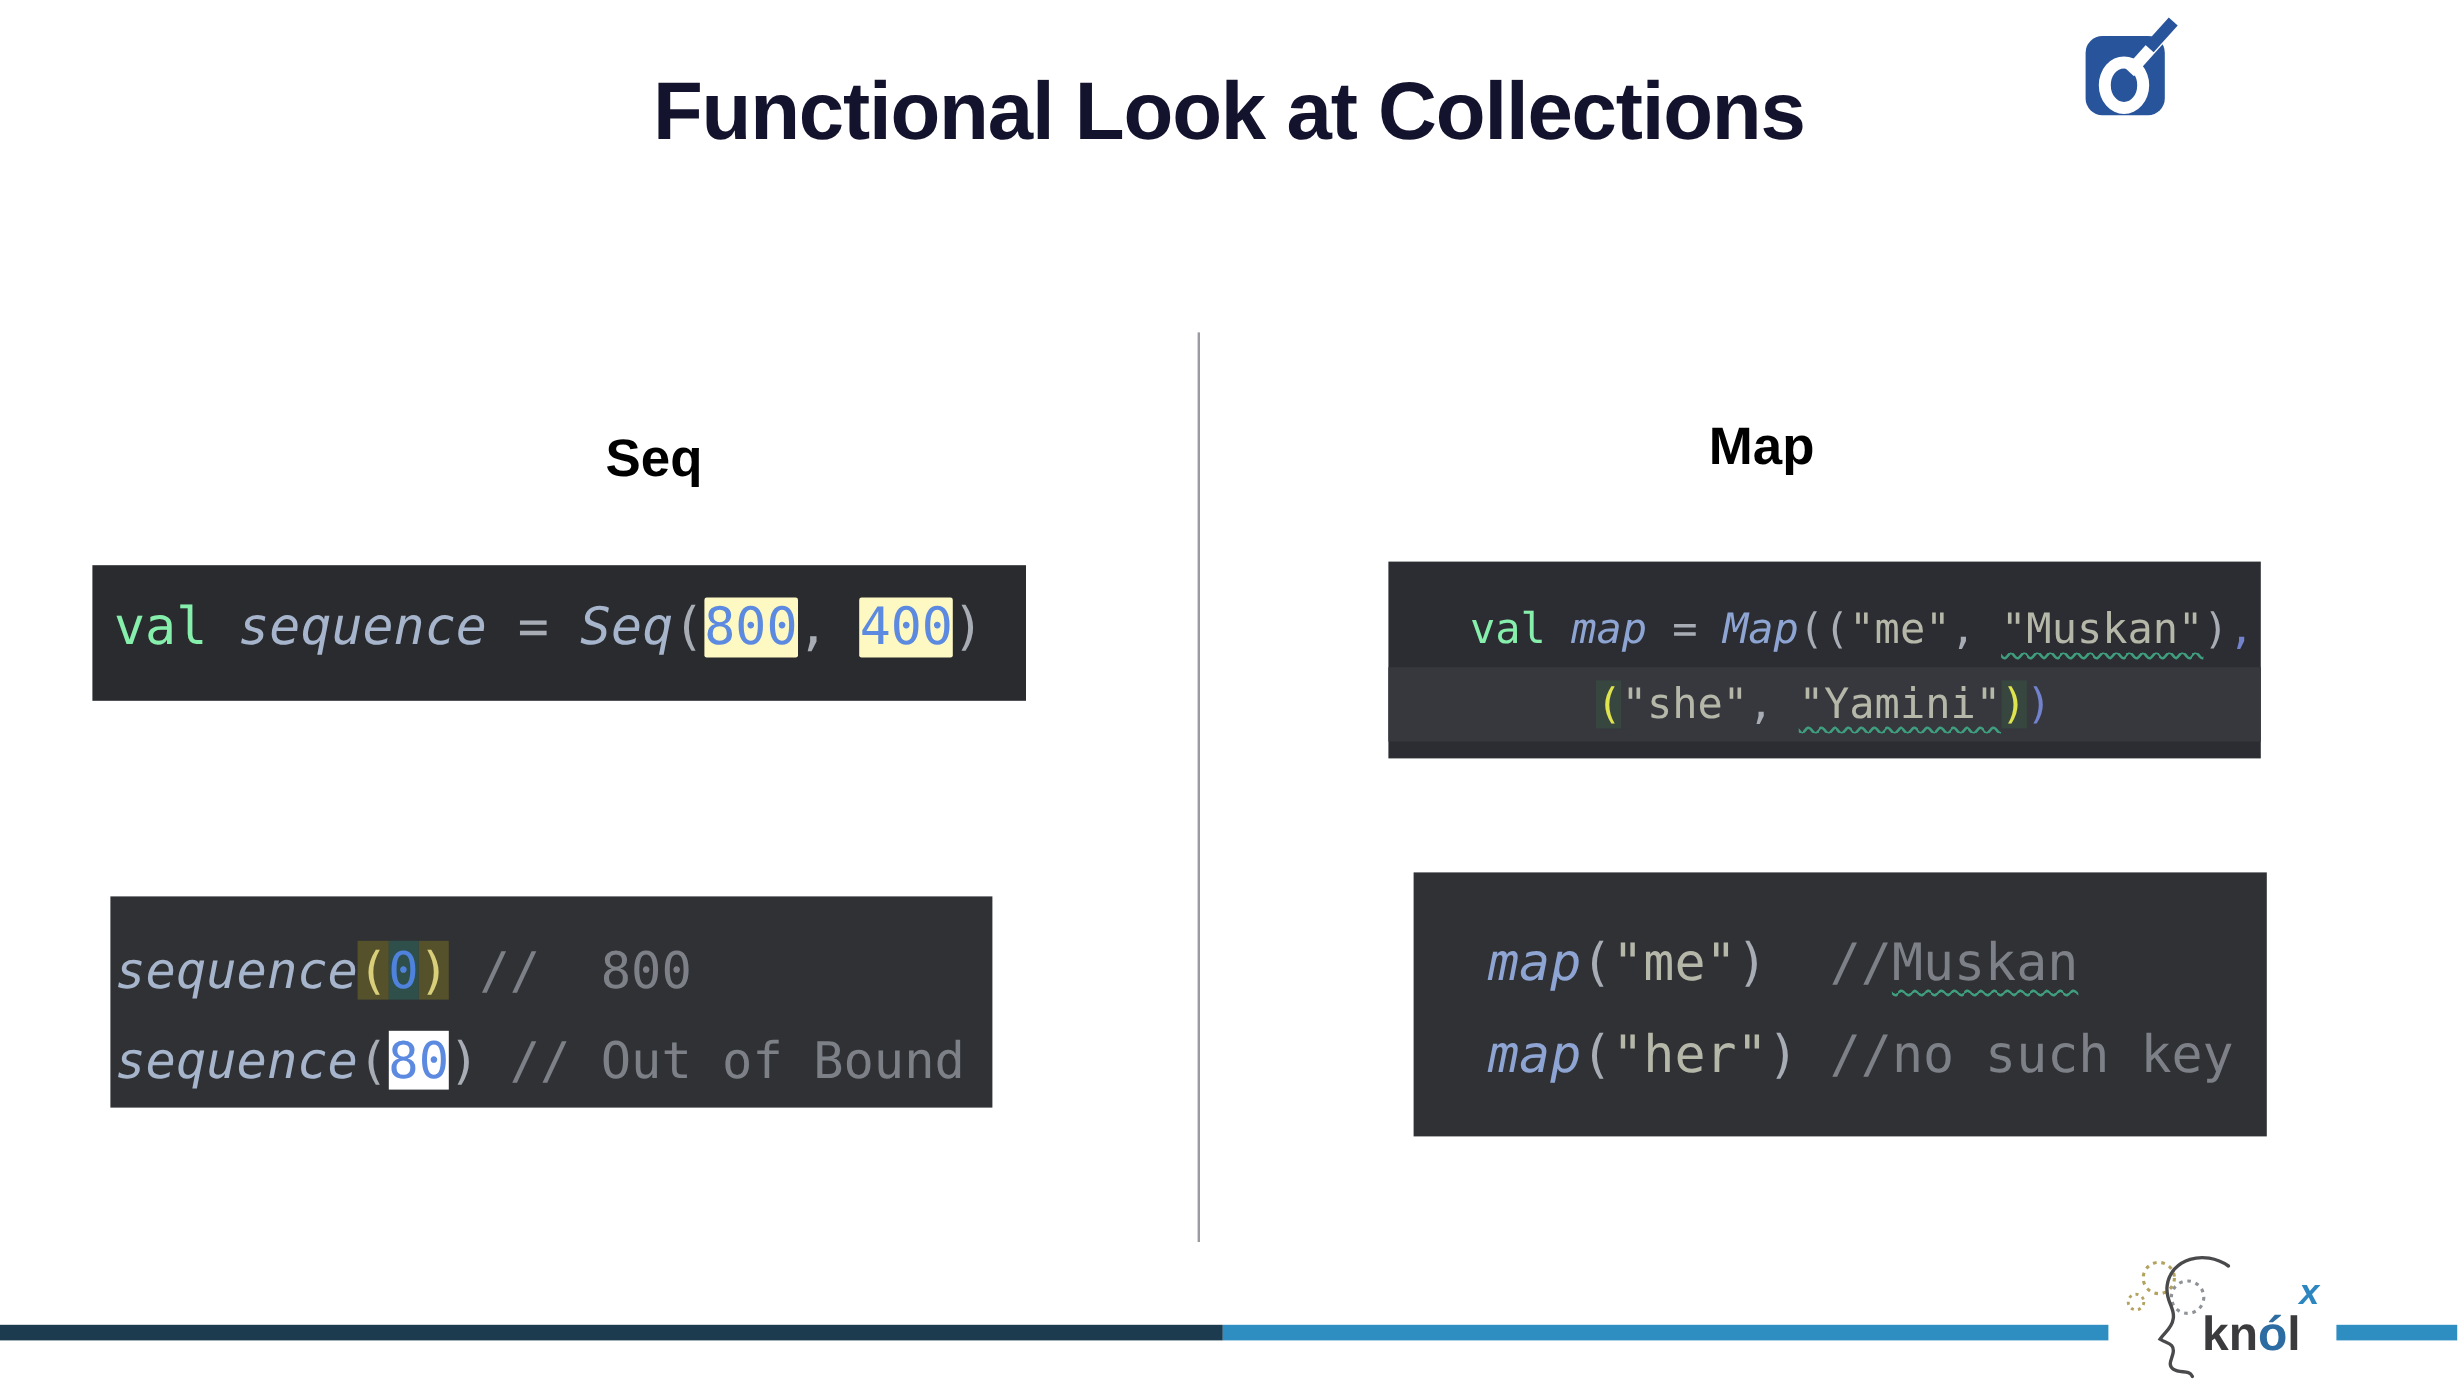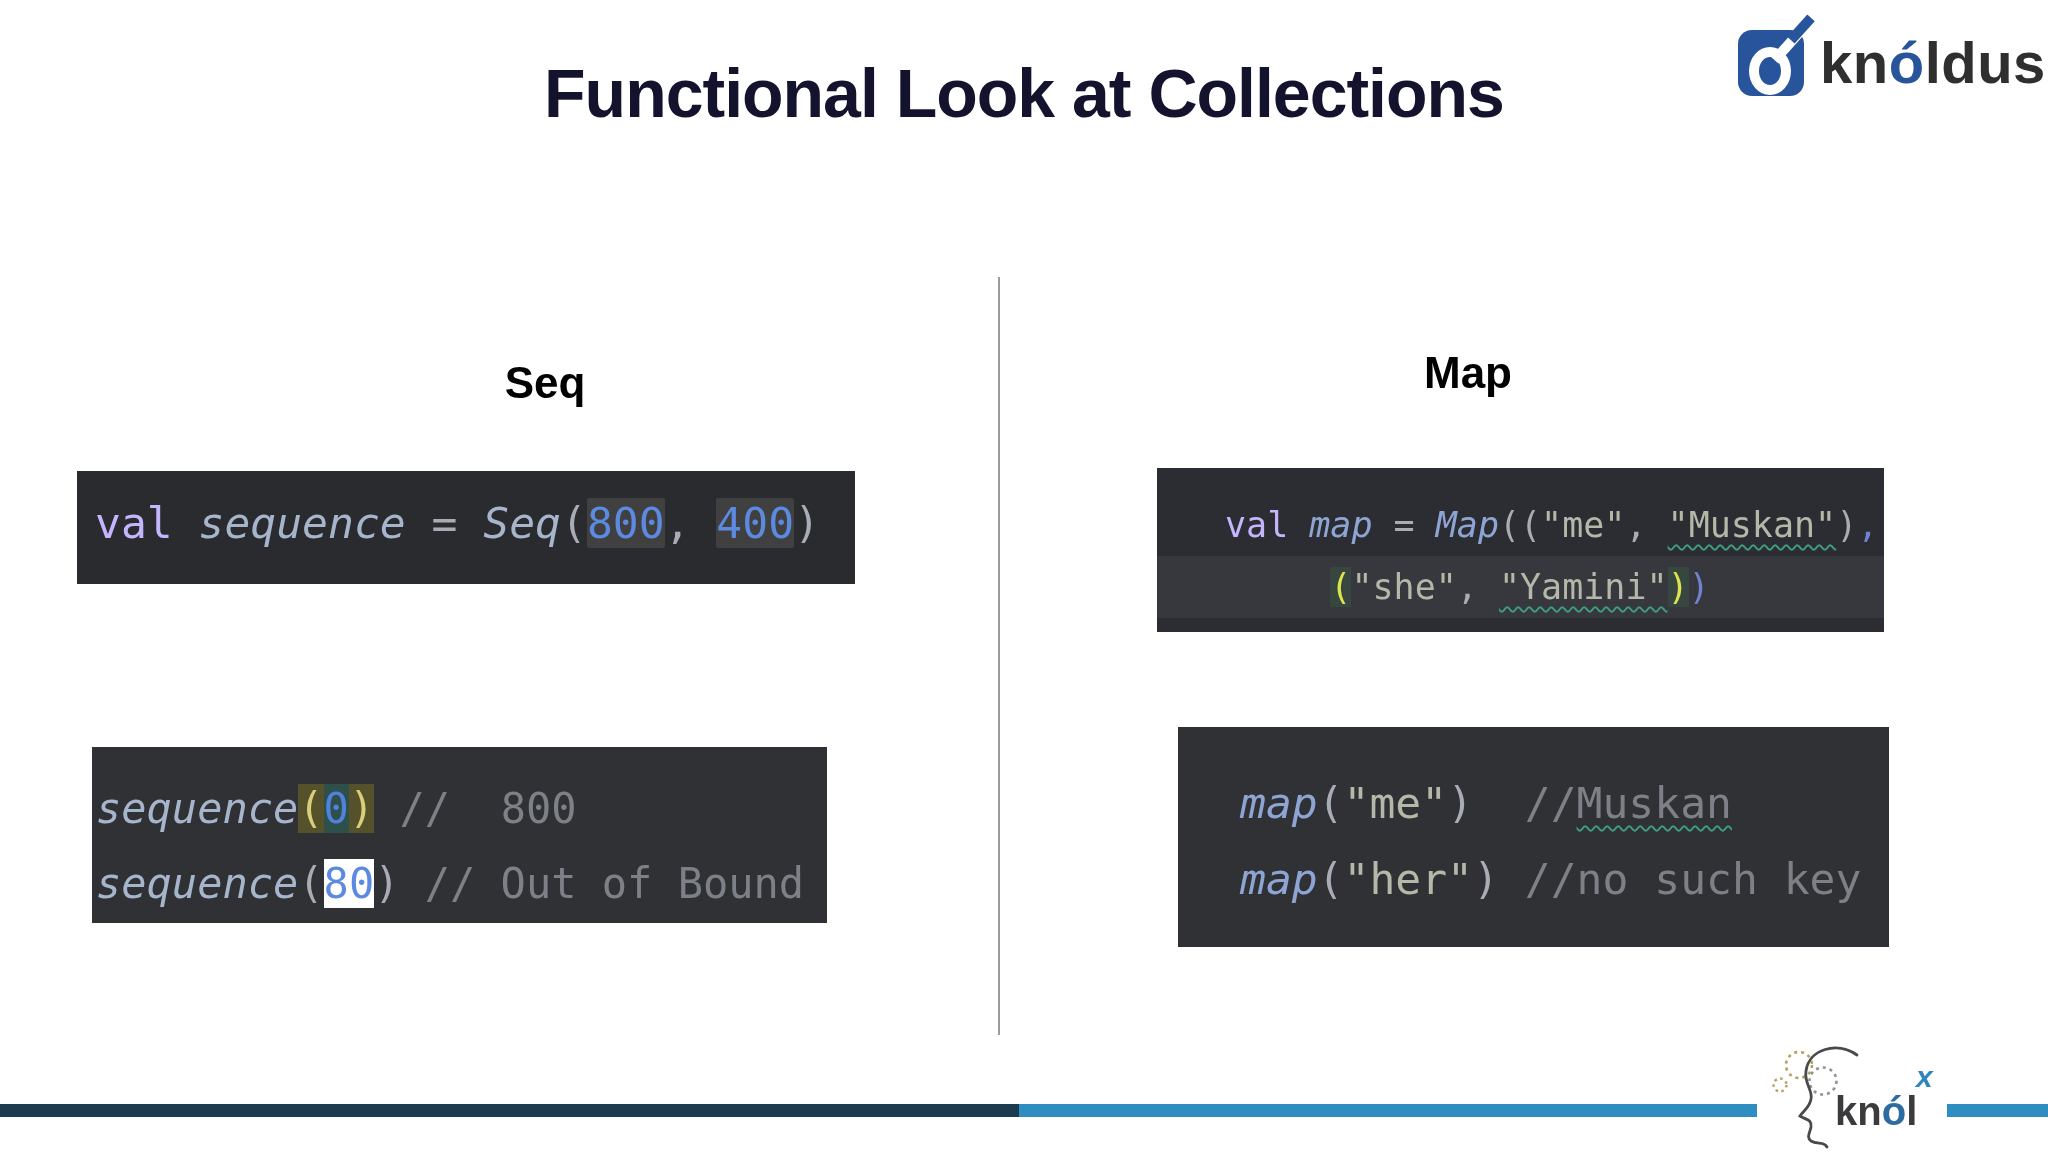--- a/index.html
+++ b/index.html
@@ -36,28 +36,28 @@
   #seq-access{left:92px;top:747px;width:735px;height:176px;background:#2f3135;
               padding:24px 0 0 4px;font-size:42px;line-height:75px;}
   #map-def{left:1157px;top:468px;width:727px;height:164px;background:#2b2d32;
            padding:26px 24px 0 68px;font-size:35px;line-height:62px;}
   #map-access{left:1178px;top:727px;width:711px;height:220px;background:#2f3135;
               padding:38px 0 0 62px;font-size:43px;line-height:76px;}
   .code-line{display:block;}
   #map-def .code-line.hl{background:#36383e;margin-left:-68px;padding-left:68px;margin-right:-24px;padding-right:24px;}
 
   
-  .kw{color:#c4b5fd;}
+  .kw{color:#86efac;}
   .fn{color:#a6b5cb;font-style:italic;margin-top:23px;}
   .fnm{color:#8ea5d4;font-style:italic;}
   .pl{color:#a8adb5;}
   .str{color:#b5b7a8;}
   .strw{color:#b5b7a8;text-decoration-line:underline;text-decoration-style:wavy;
         text-decoration-color:#3f9e7e;text-decoration-thickness:2px;text-underline-offset:7px;}
-  .num{color:#5b8ae0;background:#404040;border-radius:2px;}
+  .num{color:#5b8ae0;background:#fef9c3;border-radius:2px;}
   .num0{color:#4f82dd;background:#2f4f4b;}
   .num80{color:#5b8ae0;background:#ffffff;}
   .brY{color:#d9ce7a;background:#55512b;}
   .brG{color:#dfe34e;background:#37473f;}
   .prB{color:#7282cc;}
   .cm{color:#7d8087;}
   .cmw{color:#7d8087;text-decoration-line:underline;text-decoration-style:wavy;
        text-decoration-color:#3f9e7e;text-decoration-thickness:2px;text-underline-offset:7px;}
 
   
@@ -75,21 +75,20 @@
 
   <div class="page-title">Functional Look at Collections</div>
 
   <div class="brand">
     <div class="k-icon">
       <div class="k-sq"></div>
       <div class="k-slash-gap"></div>
       <div class="k-slash-accent"></div>
       <div class="k-ring"></div>
     </div>
-    <div class="brand-text"><span>kn</span><span class="accent">ó</span><span>ldus</span></div>
   </div>
 
   <div class="divider"></div>
 
   <div class="col-header" id="seq-header">Seq</div>
   <div class="col-header" id="map-header">Map</div>
 
   <div class="code-block" id="seq-def"><span class="code-line"><span class="kw">val</span><span class="pl"> </span><span class="fn">sequence</span><span class="pl"> = </span><span class="fn">Seq</span><span class="pl">(</span><span class="num">800</span><span class="pl">, </span><span class="num">400</span><span class="pl">)</span></span></div>
   <div class="code-block" id="seq-access"><span class="code-line"><span class="fn">sequence</span><span class="brY">(</span><span class="num0">0</span><span class="brY">)</span><span class="pl"> </span><span class="cm">//  800</span></span><span class="code-line"><span class="fn">sequence</span><span class="pl">(</span><span class="num80">80</span><span class="pl">)</span><span class="pl"> </span><span class="cm">// Out of Bound</span></span></div>
   <div class="code-block" id="map-def"><span class="code-line"><span class="kw">val</span><span class="pl"> </span><span class="fnm">map</span><span class="pl"> = </span><span class="fnm">Map</span><span class="pl">((</span><span class="str">"me"</span><span class="pl">, </span><span class="strw">"Muskan"</span><span class="pl">)</span><span class="prB">,</span></span><span class="code-line hl"><span class="pl">     </span><span class="brG">(</span><span class="str">"she"</span><span class="pl">, </span><span class="strw">"Yamini"</span><span class="brG">)</span><span class="prB">)</span></span></div>

